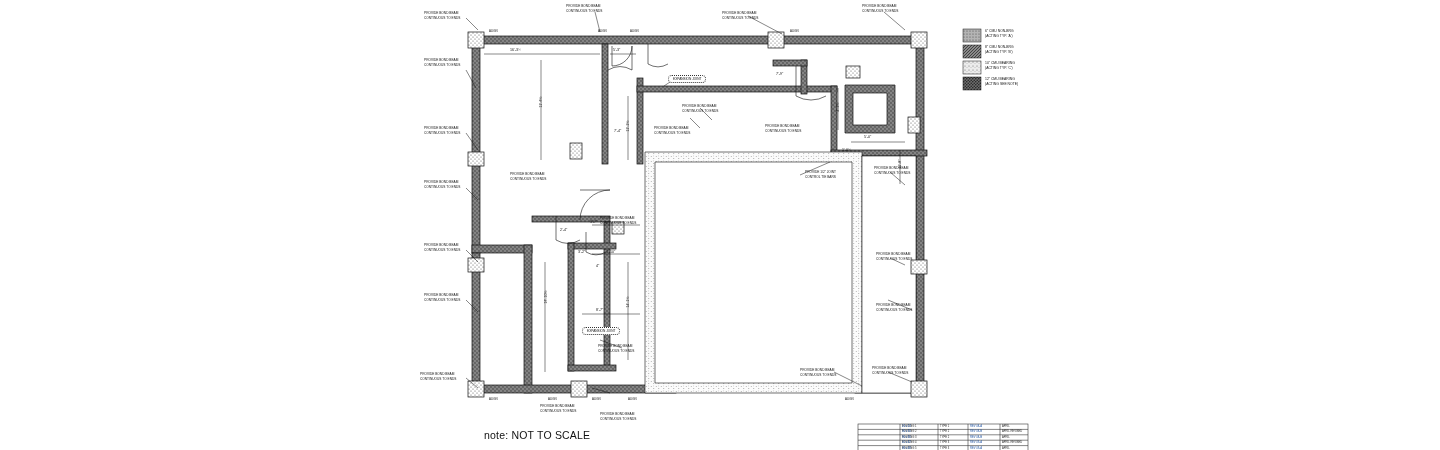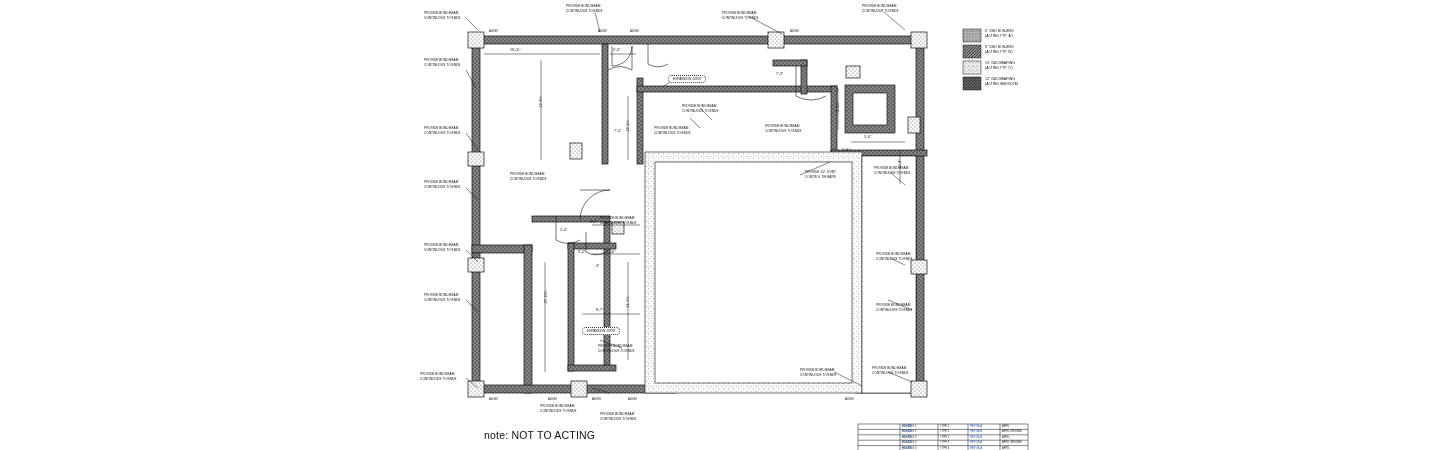--- a/index.html
+++ b/index.html
@@ -187,21 +187,21 @@
       <line x1="938" y1="424" x2="938" y2="451"></line>
       <line x1="968" y1="424" x2="968" y2="451"></line>
       <line x1="1000" y1="424" x2="1000" y2="451"></line>
       <line x1="858" y1="429.4" x2="1028" y2="429.4"></line>
       <line x1="858" y1="434.8" x2="1028" y2="434.8"></line>
       <line x1="858" y1="440.2" x2="1028" y2="440.2"></line>
       <line x1="858" y1="445.6" x2="1028" y2="445.6"></line>
     </g>
   </svg>
 
-  <div class="note" id="scale-note">note: NOT TO ACTING</div>
+  <div class="note" id="scale-note">note: NOT TO SCALE</div>
 
   <div style="position:absolute;left:985px;top:29px;font-size:3.4px;line-height:1.45;">
     <div>6" CMU NON-BRG</div>
     <div>(ACTING TYP. 'A')</div>
   </div>
   <div style="position:absolute;left:985px;top:45px;font-size:3.4px;line-height:1.45;">
     <div>8" CMU NON-BRG</div>
     <div>(ACTING TYP. 'B')</div>
   </div>
   <div style="position:absolute;left:985px;top:61px;font-size:3.4px;line-height:1.45;">

